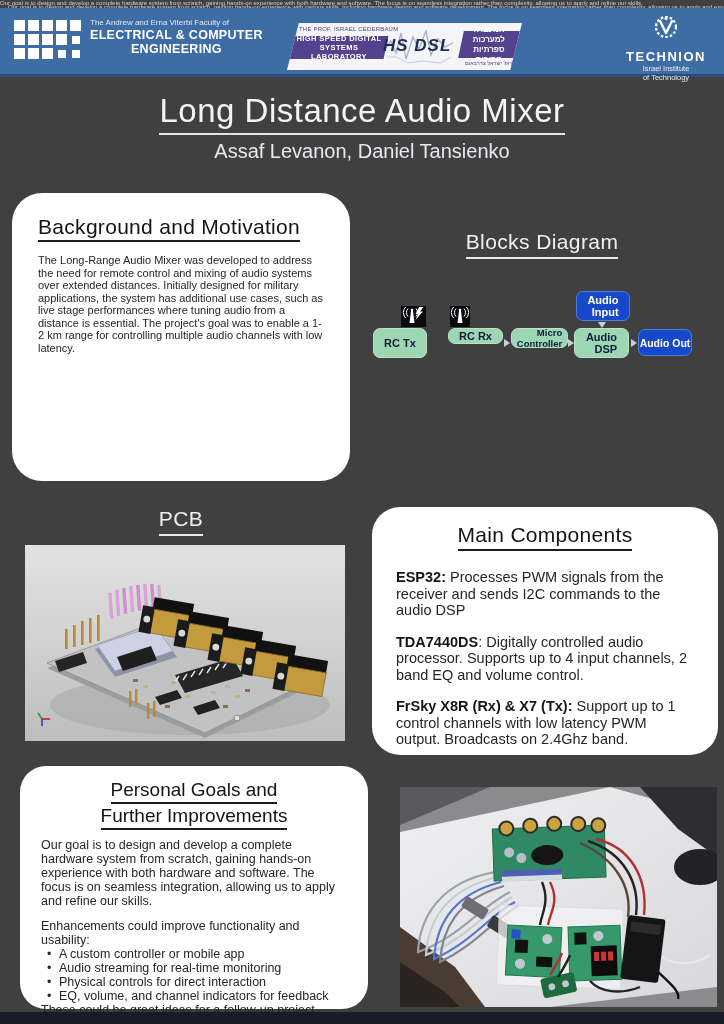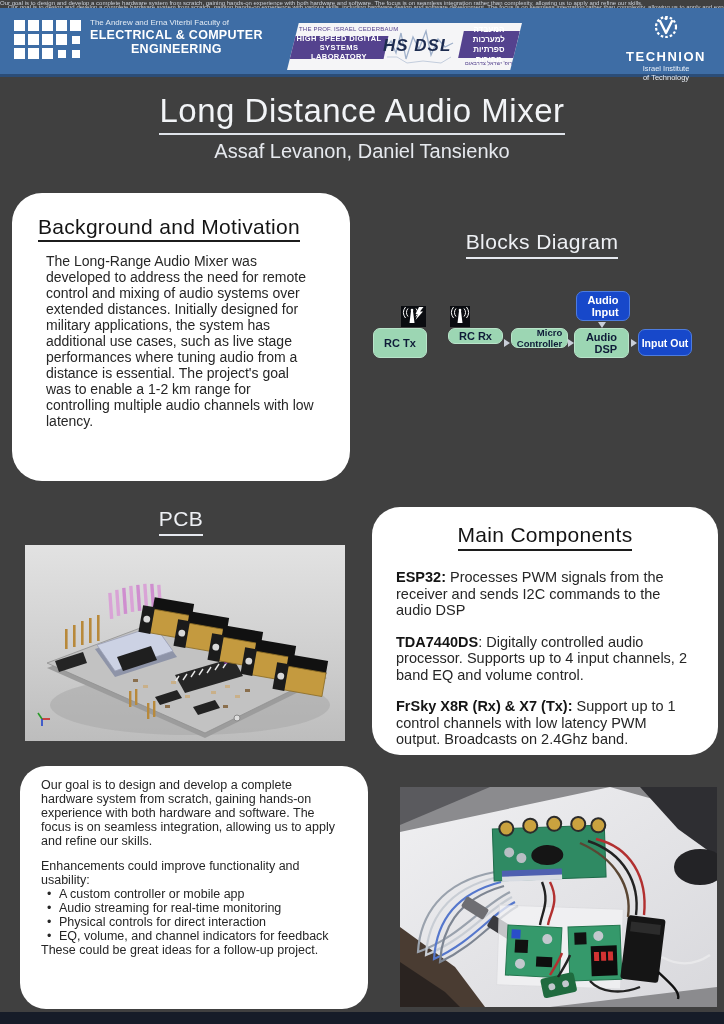--- a/index.html
+++ b/index.html
@@ -47,21 +47,21 @@
     border-bottom:2px solid #dfe3ea;padding-bottom:3px;}
   .authors{font-size:20px;color:#e6e9ee;margin-top:5px;}
 
   
   .card{position:absolute;background:#ffffff;color:#222;}
   .card h2{margin:0;font-weight:500;color:#141414;letter-spacing:.3px;}
   .underln{border-bottom:2px solid #1c1c1c;padding-bottom:2px;}
   .bgcard{left:12px;top:193px;width:338px;height:288px;border-radius:30px;
     padding:22px 26px;box-sizing:border-box;}
   .bgcard h2{font-size:21px;margin-bottom:15px;}
-  .bgcard p{margin:8px;font-size:14px;line-height:1.14;color:#262626;}
+  .bgcard p{margin:0;font-size:11px;line-height:1.14;color:#262626;}
 
   .sechead{position:absolute;text-align:center;color:#eef0f4;}
   .sechead span{display:inline-block;font-size:21px;font-weight:500;letter-spacing:.4px;
     border-bottom:2px solid #e6e9ef;padding-bottom:3px;}
 
   
   .diagram{position:absolute;left:368px;top:286px;width:356px;height:105px;}
   .blk{position:absolute;border-radius:7px;display:flex;align-items:center;justify-content:center;
     text-align:right;font-weight:600;box-sizing:border-box;}
   .blk.green{background:#9cd6b3;border:1.5px solid #b9e4ca;color:#0f1c38;}
@@ -192,21 +192,21 @@
       <circle cx="10" cy="4" r="1.3" fill="#fff"></circle>
       <path d="M6,2.5 a6,6 0 0 0 0,8 M3.5,1 a9,9 0 0 0 0,11" stroke="#fff" stroke-width="1" fill="none"></path>
       <path d="M14,2.5 a6,6 0 0 1 0,8 M16.5,1 a9,9 0 0 1 0,11" stroke="#fff" stroke-width="1" fill="none"></path>
     </svg>
 
     <div class="blk green" style="left:5px;top:42px;width:54px;height:30px;font-size:11px;">RC Tx</div>
     <div class="blk green" style="left:80px;top:42px;width:55px;height:16px;font-size:11px;">RC Rx</div>
     <div class="blk green" style="left:143px;top:42px;width:57px;height:20px;font-size:9.5px;line-height:11px;padding:0 6px;">Micro Controller</div>
     <div class="blk green" style="left:206px;top:42px;width:55px;height:30px;font-size:11px;line-height:12px;padding:0 12px;">Audio DSP</div>
     <div class="blk blue" style="left:208px;top:5px;width:54px;height:30px;font-size:11px;line-height:12px;padding:0 12px;">Audio Input</div>
-    <div class="blk blue" style="left:270px;top:43px;width:54px;height:27px;font-size:10.5px;">Input Out</div>
+    <div class="blk blue" style="left:270px;top:43px;width:54px;height:27px;font-size:10.5px;">Audio Out</div>
 
     <div class="arrow-r" style="left:136px;top:52.5px;"></div>
     <div class="arrow-r" style="left:200px;top:52.5px;"></div>
     <div class="arrow-r" style="left:263px;top:52.5px;"></div>
     <div class="arrow-d" style="left:230px;top:36px;"></div>
   </div>
 
   <div class="sechead" style="left:12px;top:507px;width:338px;">
     <span>PCB</span>
   </div>
@@ -330,20 +330,24 @@
   </svg>
 
   <div class="card maincard">
     <div class="hwrap"><h2 style="display:inline-block;" class="underln">Main Components</h2></div>
     <p><b>ESP32:</b><span> Processes PWM signals from the receiver and sends I2C commands to the audio DSP</span></p>
     <p><b>TDA7440DS</b><span>: Digitally controlled audio processor. Supports up to 4 input channels, 2 band EQ and volume control.</span></p>
     <p><b>FrSky X8R (Rx) &amp; X7 (Tx):</b><span> Support up to 1 control channels with low latency PWM output. Broadcasts on 2.4Ghz band.</span></p>
   </div>
 
   <div class="card perscard">
+    <div class="hwrap">
+      <span>Personal Goals and</span><br>
+      <span>Further Improvements</span>
+    </div>
     <p>Our goal is to design and develop a complete hardware system from scratch, gaining hands-on experience with both hardware and software. The focus is on seamless integration, allowing us to apply and refine our skills.</p>
     <div class="gap"></div>
     <p>Enhancements could improve functionality and usability:</p>
     <div class="bullet">
         <span class="dot">•</span>
         <span>A custom controller or mobile app</span>
       </div>
     <div class="bullet">
         <span class="dot">•</span>
         <span>Audio streaming for real-time monitoring</span>

